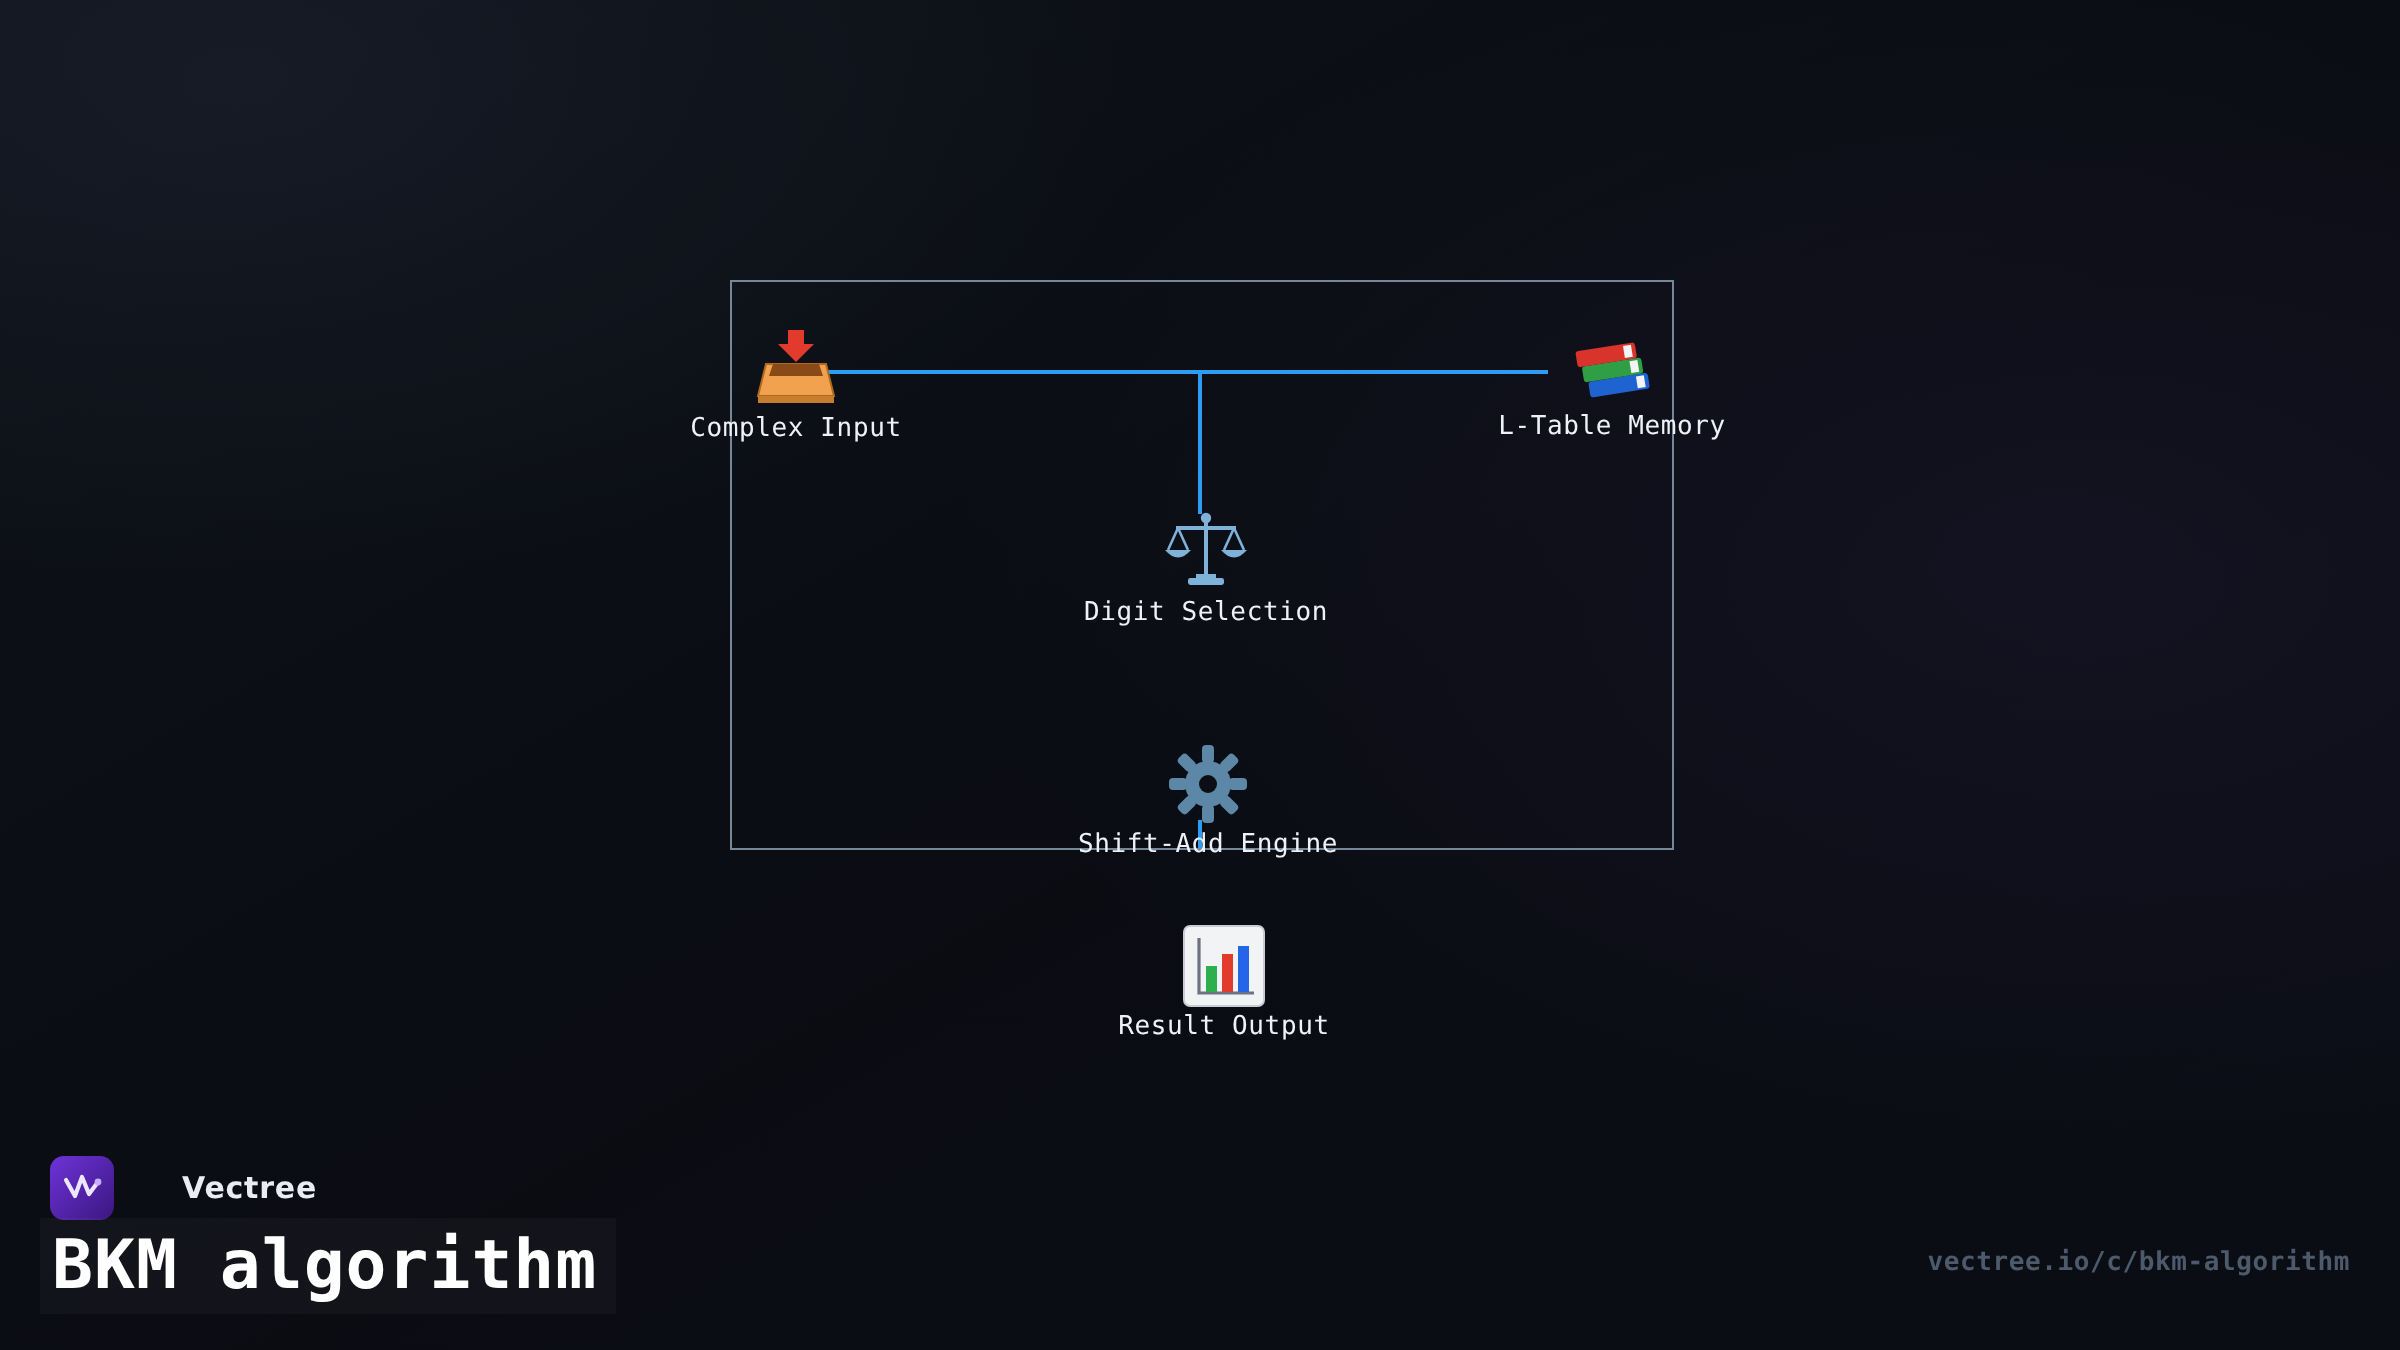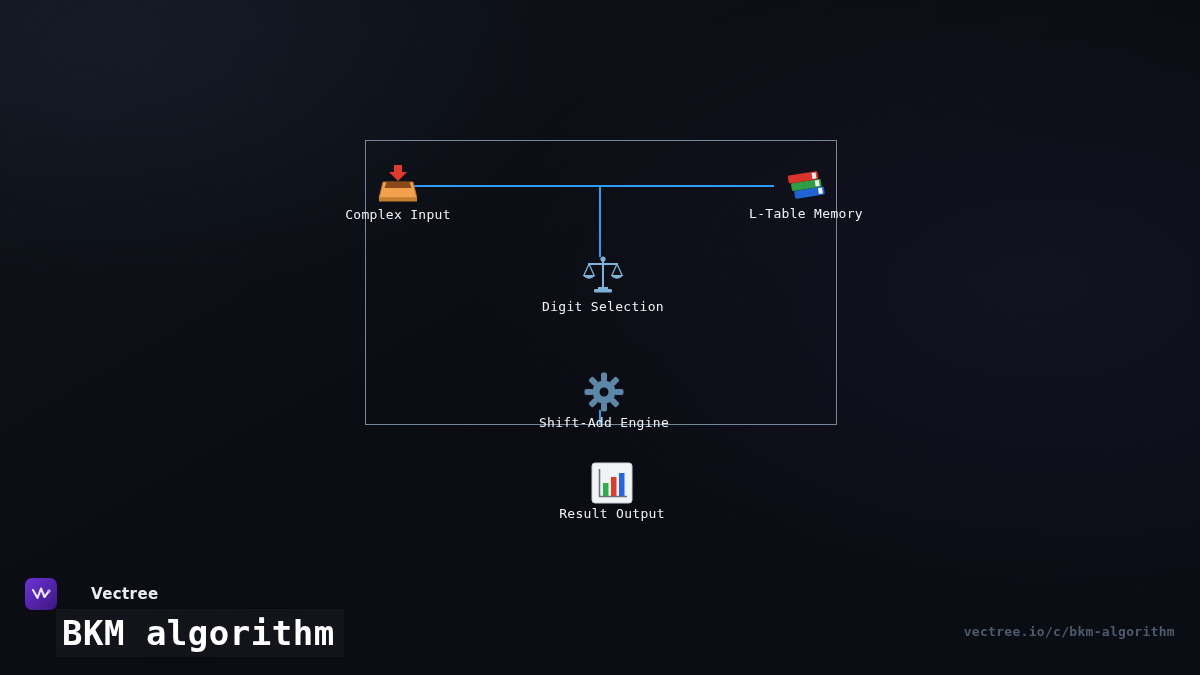--- a/index.html
+++ b/index.html
@@ -41,21 +41,21 @@
     background:linear-gradient(135deg,#6d33d8 0%,#3c1680 100%);
     display:flex;align-items:center;justify-content:center;
   }
   .brand{
     position:absolute;left:66px;top:584px;height:20px;line-height:20px;
     color:#e9edf2;font-family:"DejaVu Sans",sans-serif;font-weight:bold;
     font-size:15px;letter-spacing:0.4px;margin-left:25px;
   }
   .title-panel{
     position:absolute;left:20px;top:609px;width:288px;height:48px;
-    background:rgba(255,255,255,0.035);display:flex;align-items:center;margin-left:36px;
+    background:rgba(255,255,255,0.035);display:flex;align-items:center;
   }
   .title-text{
     color:#ffffff;font-family:"DejaVu Sans Mono",monospace;font-weight:bold;
     font-size:34px;letter-spacing:0.5px;padding-left:6px;white-space:nowrap;
   }
   .page-url{
     position:absolute;right:25px;top:624px;color:#4d5a6b;font-size:13px;
     letter-spacing:0.3px;
     font-weight:bold;
   }

